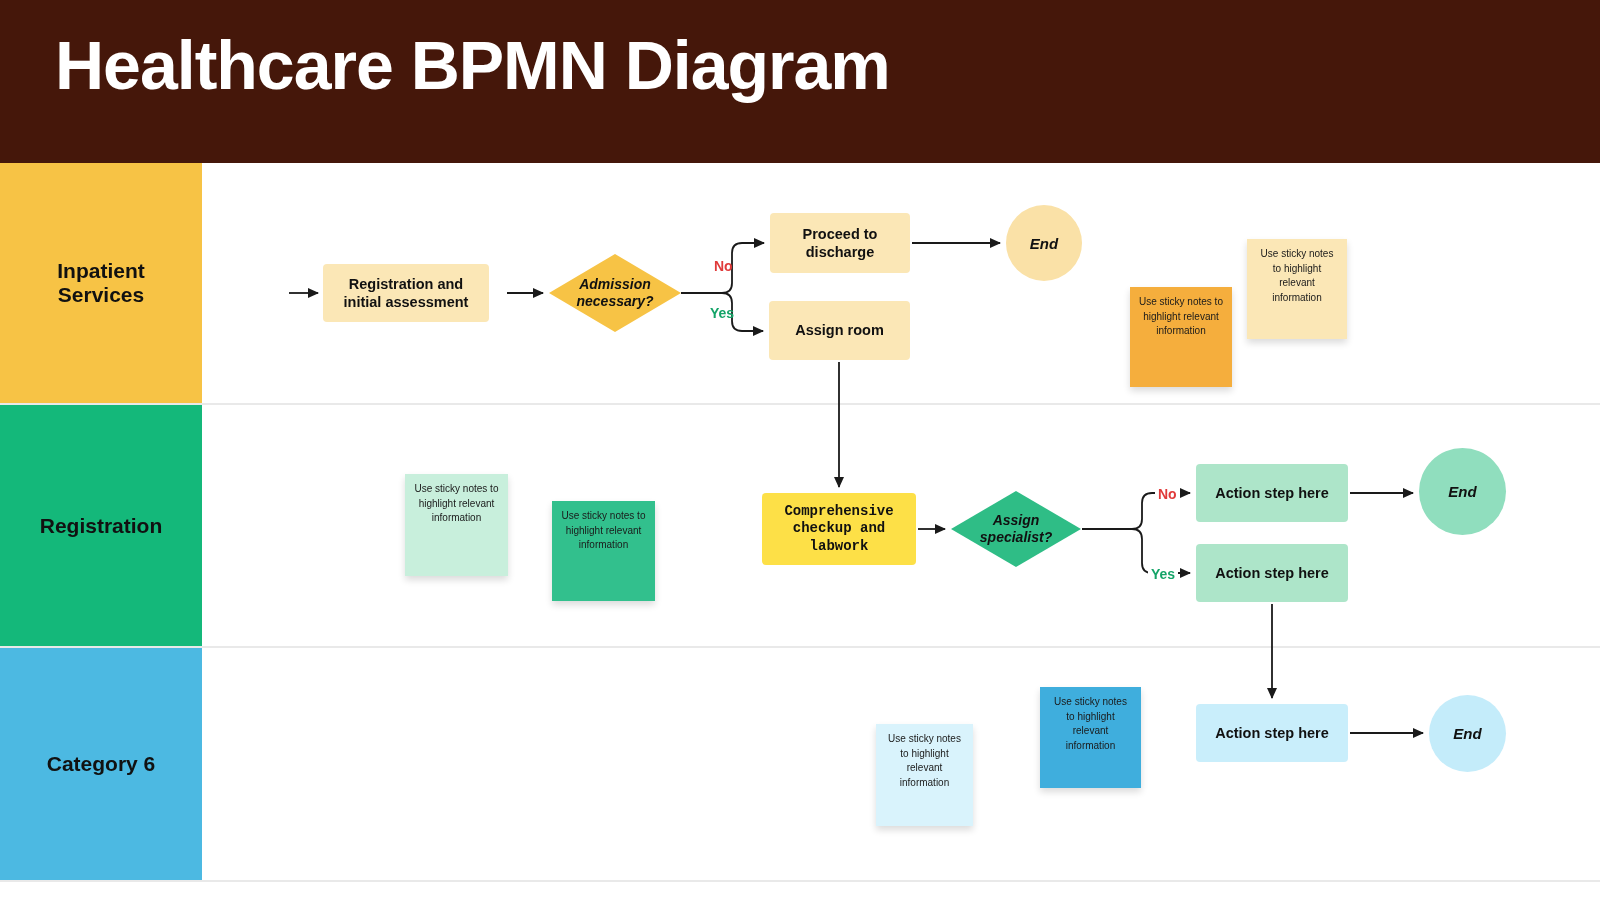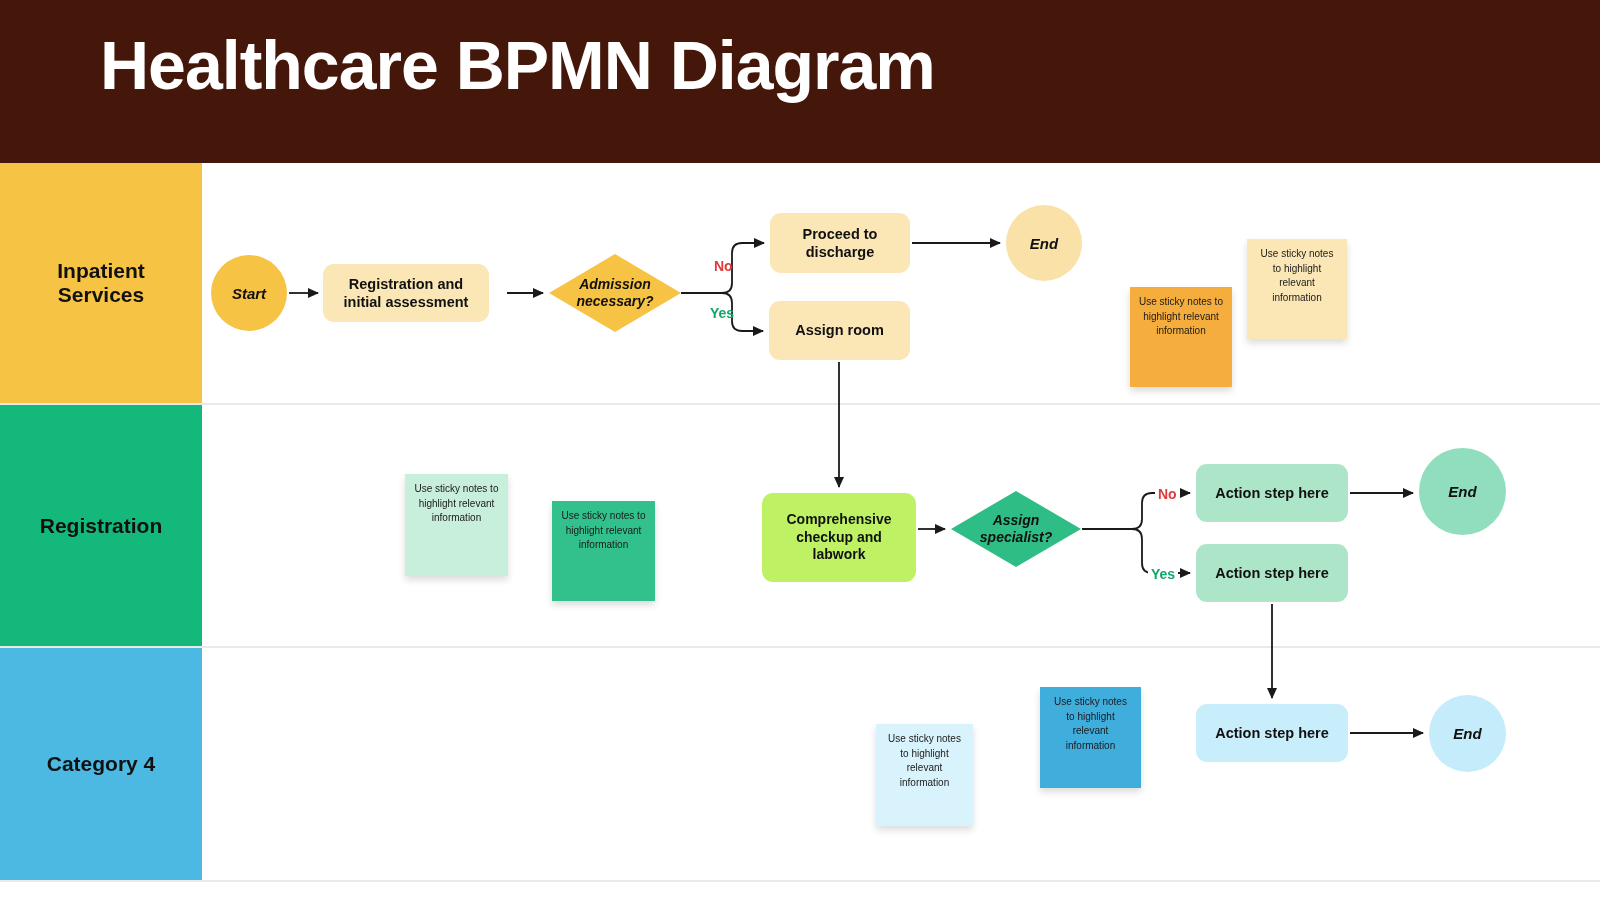--- a/index.html
+++ b/index.html
@@ -9,21 +9,20 @@
     width: 1600px;
     height: 900px;
     overflow: hidden;
     font-family: "Liberation Sans", sans-serif;
     background: #ffffff;
   }
   
   .header {
     position: absolute; left: 0; top: 0; width: 1600px; height: 163px;
     background: #45170A;
-    padding-left: 45px;
   }
   .header h1 {
     margin: 0; padding: 26px 0 0 55px;
     color: #ffffff; font-size: 68px; font-weight: 800; letter-spacing: -1px;
   }
   
   .lanes { position: absolute; left: 0; top: 163px; width: 1600px; }
   .lane { position: relative; width: 1600px; border-bottom: 2px solid #E9E9E9; background: #ffffff; }
   .lane-1 { height: 242px; }
   .lane-2 { height: 243px; }
@@ -34,21 +33,21 @@
     font-size: 21px; font-weight: 700; color: #111; text-align: center;
     padding: 0 26px;
   }
   .lane-1 .lane-label { background: #F7C345; }
   .lane-2 .lane-label { background: #14B87A; }
   .lane-3 .lane-label { background: #4CB9E2; }
   
   svg.edges { position: absolute; left: 0; top: 0; width: 1600px; height: 900px; pointer-events: none; }
   
   .task {
-    position: absolute; border-radius: 11px;
+    position: absolute; border-radius: 4px;
     display: flex; align-items: center; justify-content: center; text-align: center;
     font-weight: 700; font-size: 14.5px; color: #111; padding: 4px 8px; line-height: 1.25;
   }
   .circle {
     position: absolute; border-radius: 50%;
     display: flex; align-items: center; justify-content: center;
     font-weight: 700; font-size: 15px; color: #111; text-align: left; font-style: italic;
   }
   .diamond {
     position: absolute;
@@ -79,21 +78,21 @@
   </div>
 
   <div class="lanes">
     <div class="lane lane-1">
       <div class="lane-label">Inpatient Services</div>
     </div>
     <div class="lane lane-2">
       <div class="lane-label">Registration</div>
     </div>
     <div class="lane lane-3">
-      <div class="lane-label">Category 4</div>
+      <div class="lane-label">Category 6</div>
     </div>
   </div>
 
   <svg class="edges" viewBox="0 0 1600 900">
     <defs>
       <marker id="arrow" viewBox="0 0 11 10" markerWidth="11" markerHeight="10" refX="10" refY="5" orient="auto" markerUnits="userSpaceOnUse">
         <path d="M0,0 L11,5 L0,10 Z" fill="#1a1a1a"></path>
       </marker>
     </defs>
     <g stroke="#1a1a1a" stroke-width="1.8" fill="none">
@@ -121,21 +120,20 @@
       <path d="M1132 529 Q1142 529 1142 539 L1142 563 Q1142 573 1152 573 H1190" marker-end="url(#arrow)"></path>
 
       <path d="M1350 493 H1413" marker-end="url(#arrow)"></path>
 
       <path d="M1272 604 V698" marker-end="url(#arrow)"></path>
 
       <path d="M1350 733 H1423" marker-end="url(#arrow)"></path>
     </g>
   </svg>
 
-  <div class="circle" style="left:211px; top:255px; width:76px; height:76px; background:#F7C345;">Start</div>
 
   <div class="task" style="left:323px; top:264px; width:166px; height:58px; background:#FBE7B6;">Registration and initial assessment</div>
 
   <div class="diamond" style="left:549px; top:254px; width:132px; height:78px; background:#F7C345;">Admission necessary?</div>
 
   <div class="task" style="left:770px; top:213px; width:140px; height:60px; background:#FBE7B6;">Proceed to discharge</div>
 
   <div class="circle" style="left:1006px; top:205px; width:76px; height:76px; background:#FAE1A7;">End</div>
 
   <div class="task" style="left:769px; top:301px; width:141px; height:59px; background:#FBE7B6;">Assign room</div>
@@ -144,21 +142,21 @@
 
   <div class="sticky" style="left:1247px; top:239px; width:100px; height:100px; background:#FBE7B6;">Use sticky notes to highlight relevant information</div>
 
   <div class="edge-label no" style="left:714px; top:259px;">No</div>
   <div class="edge-label yes" style="left:710px; top:306px;">Yes</div>
 
   <div class="sticky" style="left:405px; top:474px; width:103px; height:102px; background:#C8EFDC;">Use sticky notes to highlight relevant information</div>
 
   <div class="sticky" style="left:552px; top:501px; width:103px; height:100px; background:#32C08D;">Use sticky notes to highlight relevant information</div>
 
-  <div class="task" style="left:762px; top:493px; width:154px; height:89px; background:#bef264; font-size:14px;">Comprehensive checkup and labwork</div>
+  <div class="task" style="left:762px; top:493px; width:154px; height:72px; background:#fde047; font-size:14px;font-family:Liberation Mono, monospace;">Comprehensive checkup and labwork</div>
 
   <div class="diamond" style="left:951px; top:491px; width:130px; height:76px; background:#2FBD86;">Assign specialist?</div>
 
   <div class="task" style="left:1196px; top:464px; width:152px; height:58px; background:#ADE5C9;">Action step here</div>
 
   <div class="circle" style="left:1419px; top:448px; width:87px; height:87px; background:#90DEBE;">End</div>
 
   <div class="task" style="left:1196px; top:544px; width:152px; height:58px; background:#ADE5C9;">Action step here</div>
 
   <div class="edge-label no bg" style="left:1155px; top:486px;">No</div>

